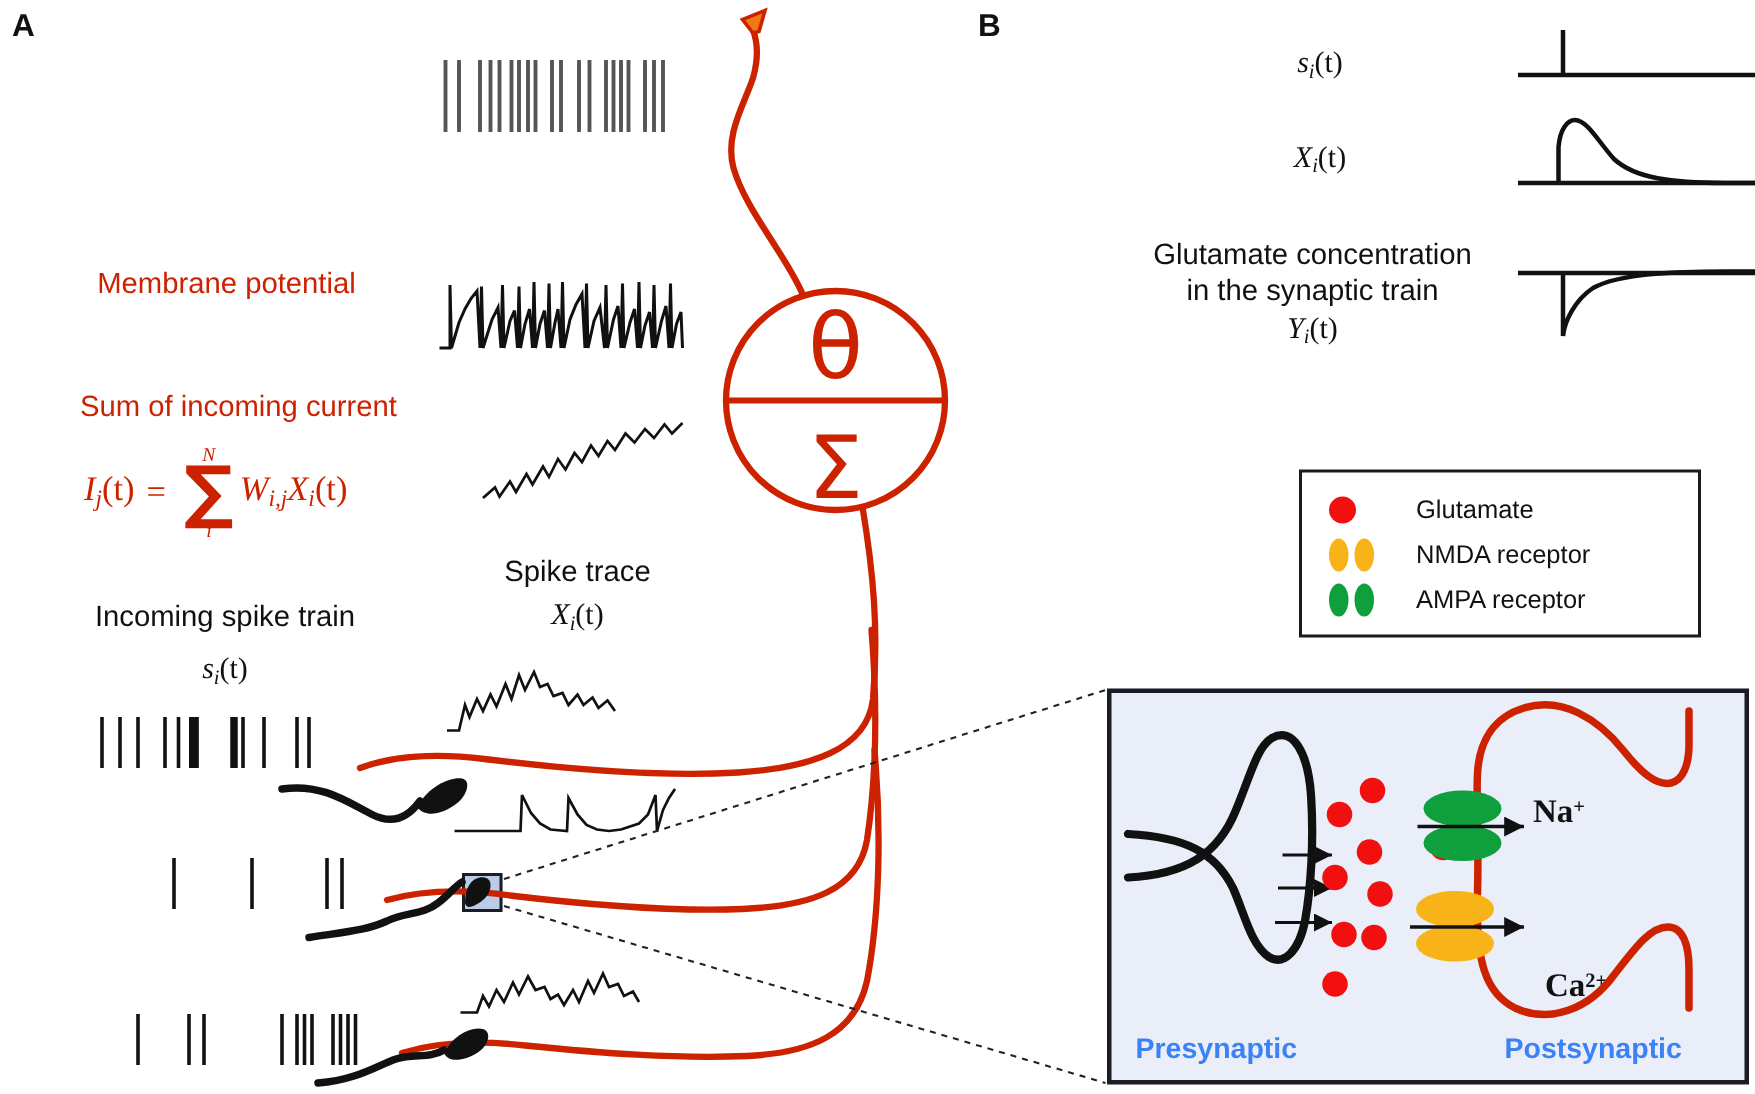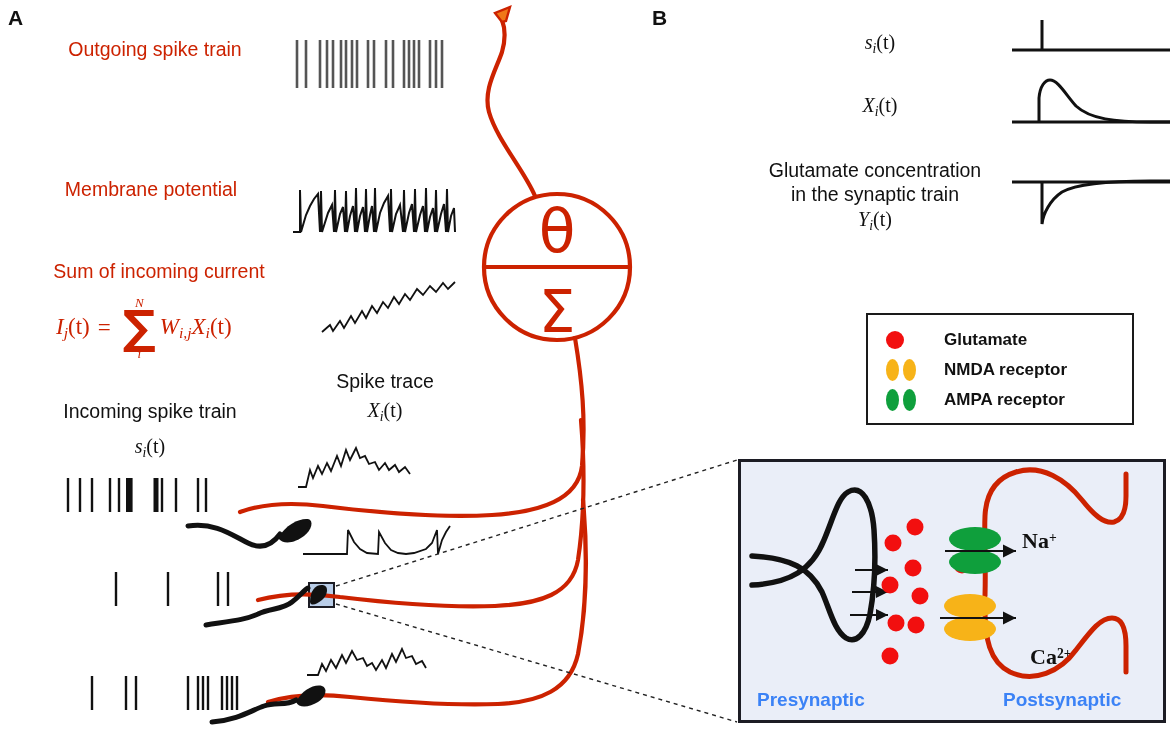--- a/index.html
+++ b/index.html
@@ -31,42 +31,41 @@
   
   .legend{position:absolute;left:866px;top:313px;width:268px;height:112px;
       background:#fff;border:2px solid #1a1a1a;box-sizing:border-box;
       padding:10px 0 0 18px;}
   .leg-row{display:flex;align-items:center;height:30px;}
   .leg-sym{width:52px;display:flex;align-items:center;gap:4px;}
   .dot-red{width:18px;height:18px;border-radius:50%;background:#f20f0f;}
   .ov{width:13px;height:22px;border-radius:50%;}
   .ov.nmda{background:#f7b318;}
   .ov.ampa{background:#0f9f3c;}
-  .leg-txt{font-size:17px;font-weight:bold;color:#111;margin-left:6px;}
+  .leg-txt{font-size:17px;font-weight:normal;color:#111;margin-left:6px;}
 
   
   .inset{position:absolute;left:738px;top:459px;width:428px;height:264px;
       background:#eaeef8;border:3px solid #1c1c24;box-sizing:border-box;}
   .inset-cap{position:absolute;font-weight:bold;font-size:19px;color:#3b82f6;}
   .ion-lbl{position:absolute;font-family:"Liberation Serif",serif;font-weight:bold;
       font-size:22px;color:#111;}
   .ion-lbl .sup{font-size:0.62em;vertical-align:0.45em;}
 
   .zoombox{position:absolute;left:308px;top:582px;width:27px;height:26px;
       background:#b9cde8;border:2px solid #1c1c24;box-sizing:border-box;}
 </style>
 </head>
 <body>
 
 <div class="root">
 
   <div class="panel-letter" style="left:8px;top:6px;">A</div>
   <div class="panel-letter" style="left:652px;top:6px;">B</div>
 
-  <div class="lbl red t-plain" style="left:30px;top:38px;width:250px;">Outgoing spike train</div>
 
   <div class="lbl red t-plain" style="left:26px;top:178px;width:250px;">Membrane potential</div>
 
   <div class="lbl red t-plain" style="left:14px;top:260px;width:290px;">Sum of incoming current</div>
 
   <div class="eq" style="left:56px;top:296px;">
     <span><span>I</span><span class="sub">j</span><span style="font-style:normal;">(t)</span></span>
     <span style="font-style:normal;margin:0 8px;">=</span>
     <span class="sigma-stack">
       <span class="lim">N</span>

